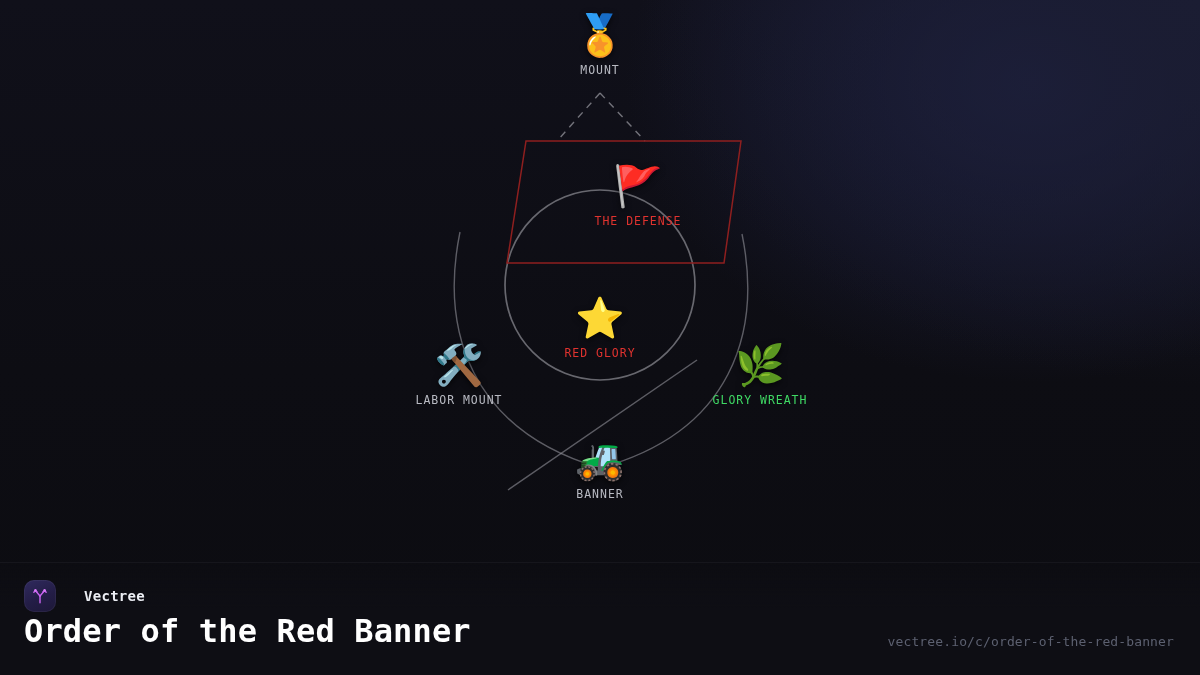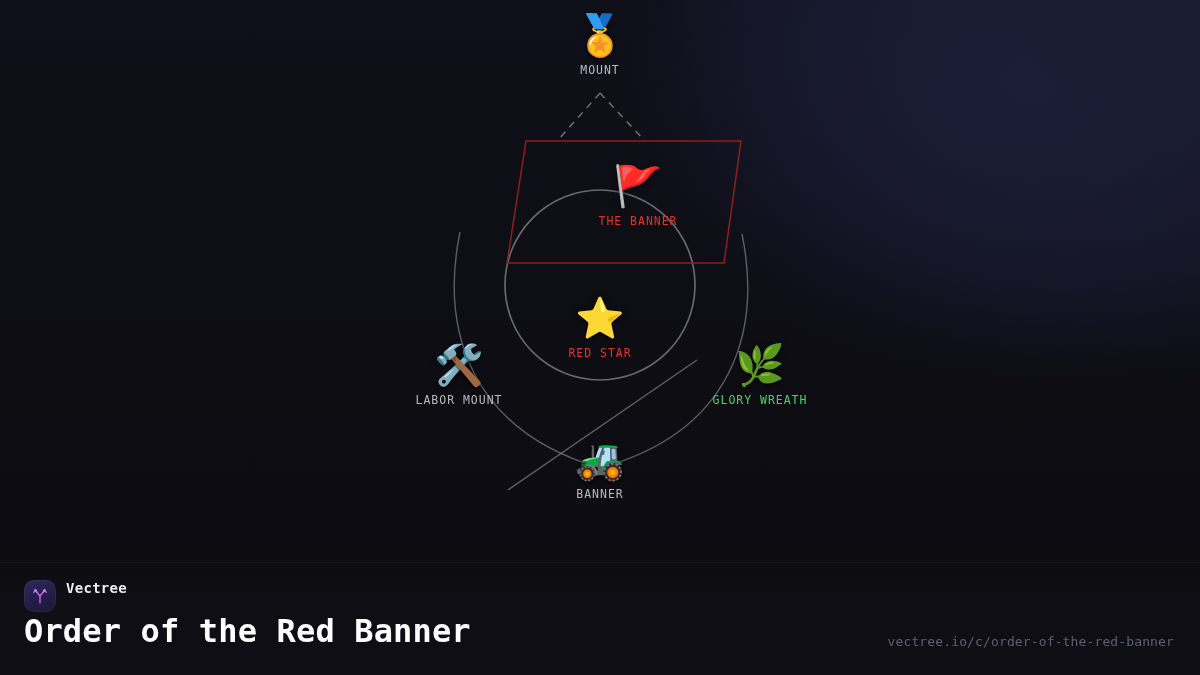--- a/index.html
+++ b/index.html
@@ -59,21 +59,21 @@
   #footer {
     position: absolute;
     left: 0; bottom: 0;
     width: 1200px; height: 113px;
     border-top: 1px solid rgba(255,255,255,.035);
     background: linear-gradient(180deg, rgba(16,16,24,0) 0%, #0e0e14 40%);
   }
   #brand-row {
     position: absolute;
     left: 24px; top: 17px;
-    display: flex; align-items: flex-start; gap: 10px;
+    display: flex; align-items: center; gap: 28px;
   }
   #brand-mark {
     width: 32px; height: 32px; border-radius: 10px;
     background: linear-gradient(155deg, #302a5e 0%, #231d46 55%, #1d1838 100%);
     display: flex; align-items: center; justify-content: center;
     box-shadow: inset 0 0 0 1px rgba(255,255,255,.05);
     flex: 0 0 auto;
   }
   #brand-name {
     color: #eceef4;
@@ -122,26 +122,26 @@
       <path d="M 526 141 L 741 141 L 724 263 L 507 263 Z" fill="none" stroke="#8e1f1f" stroke-width="1.5"></path>
     </svg>
 
     <div class="node" style="left:600px; top:45px;">
       <span class="node-emoji">🏅</span>
       <span class="node-label lbl-grey">MOUNT</span>
     </div>
 
     <div class="node" style="left:638px; top:196px;">
       <span class="node-emoji">🚩</span>
-      <span class="node-label lbl-red">THE BANNER</span>
+      <span class="node-label lbl-red">THE DEFENSE</span>
     </div>
 
     <div class="node" style="left:600px; top:328px;">
       <span class="node-emoji">⭐</span>
-      <span class="node-label lbl-red">RED STAR</span>
+      <span class="node-label lbl-red">RED GLORY</span>
     </div>
 
     <div class="node" style="left:459px; top:375px;">
       <span class="node-emoji">🛠️</span>
       <span class="node-label lbl-grey">LABOR MOUNT</span>
     </div>
 
     <div class="node" style="left:760px; top:375px;">
       <span class="node-emoji">🌿</span>
       <span class="node-label lbl-green">GLORY WREATH</span>

